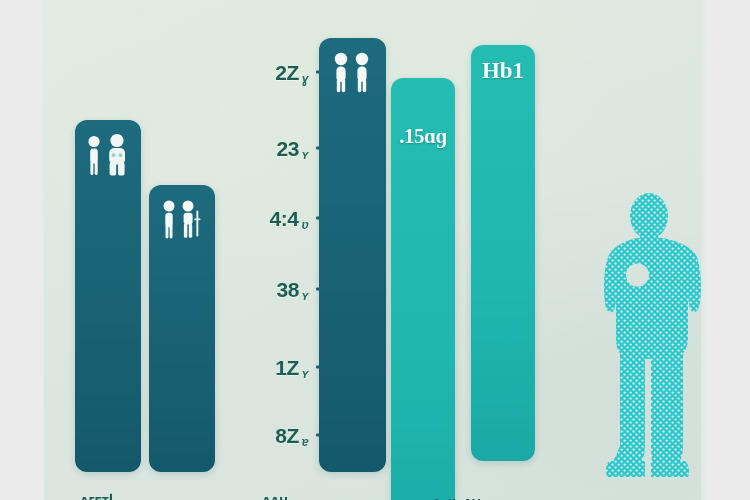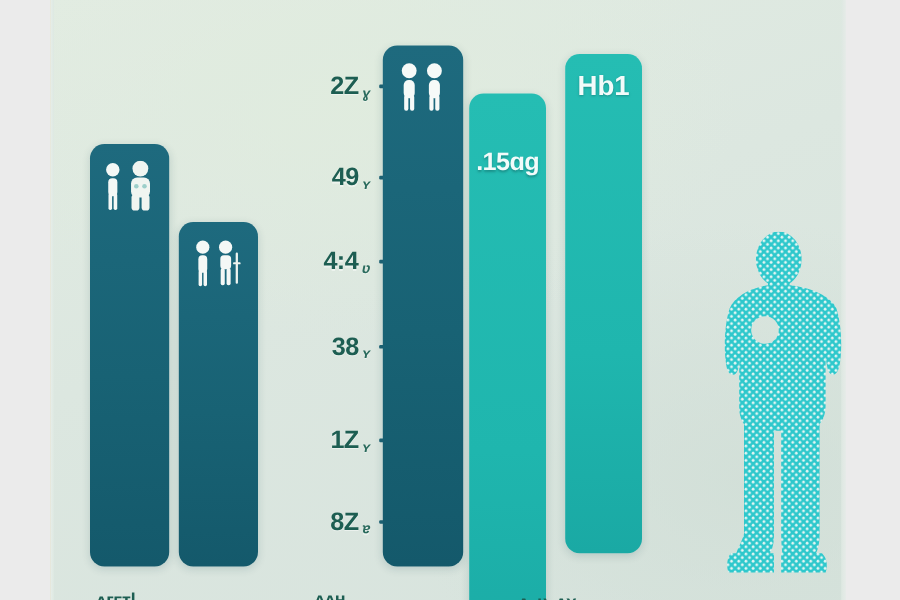--- a/index.html
+++ b/index.html
@@ -101,20 +101,21 @@
   .bar {
     position: absolute;
     border-radius: 12px;
     box-shadow: 0 2px 7px rgba(20,70,80,0.16);
   }
   .bar.dark {
     background: linear-gradient(to bottom, #1e6a7e 0%, #186274 55%, #14596b 100%);
   }
   .bar.bright {
     background: linear-gradient(to bottom, #25bdb3 0%, #1fb6ae 60%, #1aa9a4 100%);
+    font-family: Liberation Serif, serif;
   }
 
   
   .bar-icon {
     position: absolute;
     left: 50%;
     transform: translateX(-50%);
     top: 14px;
   }
   .bar-icon svg { display: block; }
@@ -173,21 +174,21 @@
     <div id="panel-left-edge"></div>
     <div id="panel-right-edge"></div>
 
     <div id="plot">
 
       <div class="ytick" style="left:186px; top:72px; width:110px;">
         <span class="ytick-label"><span>2Z</span><span class="ytick-suffix">ɣ</span></span>
         <span class="ytick-mark"></span>
       </div>
       <div class="ytick" style="left:186px; top:148px; width:110px;">
-        <span class="ytick-label"><span>49</span><span class="ytick-suffix">ʏ</span></span>
+        <span class="ytick-label"><span>23</span><span class="ytick-suffix">ʏ</span></span>
         <span class="ytick-mark"></span>
       </div>
       <div class="ytick" style="left:186px; top:218px; width:110px;">
         <span class="ytick-label"><span>4:4</span><span class="ytick-suffix">ʋ</span></span>
         <span class="ytick-mark"></span>
       </div>
       <div class="ytick" style="left:186px; top:289px; width:110px;">
         <span class="ytick-label"><span>38</span><span class="ytick-suffix">ʏ</span></span>
         <span class="ytick-mark"></span>
       </div>

